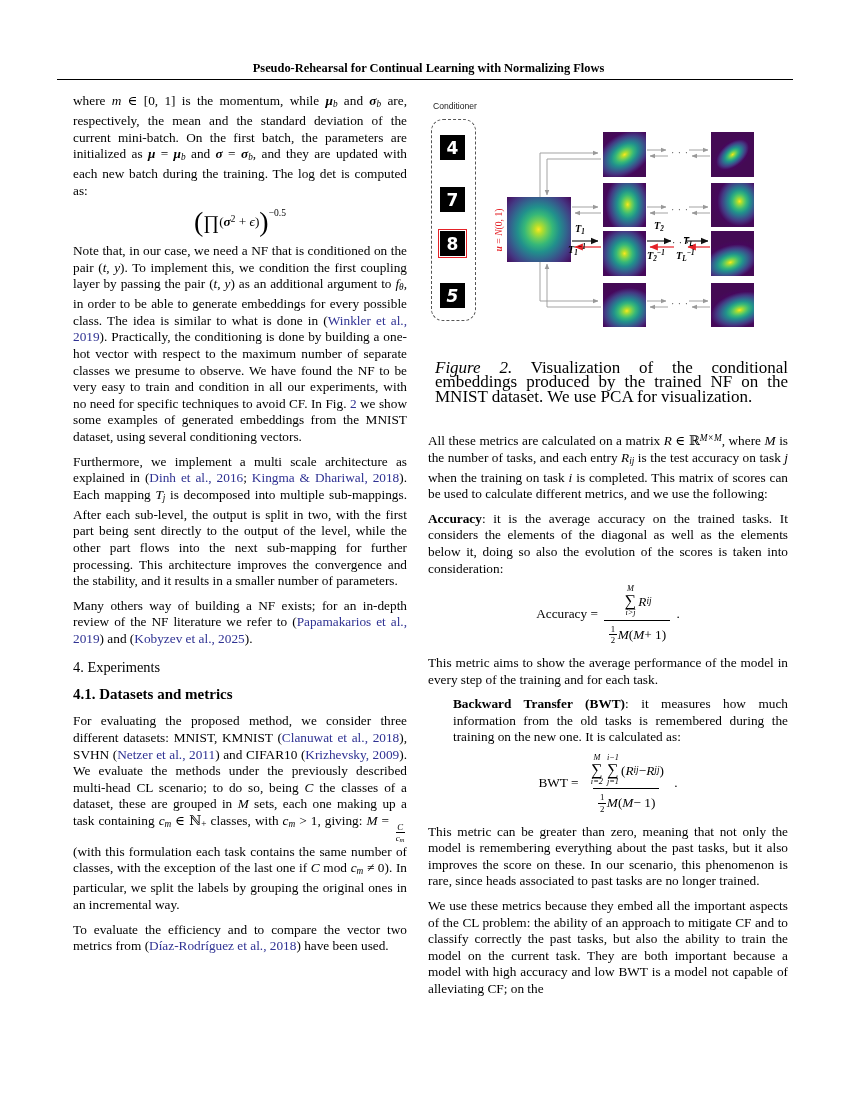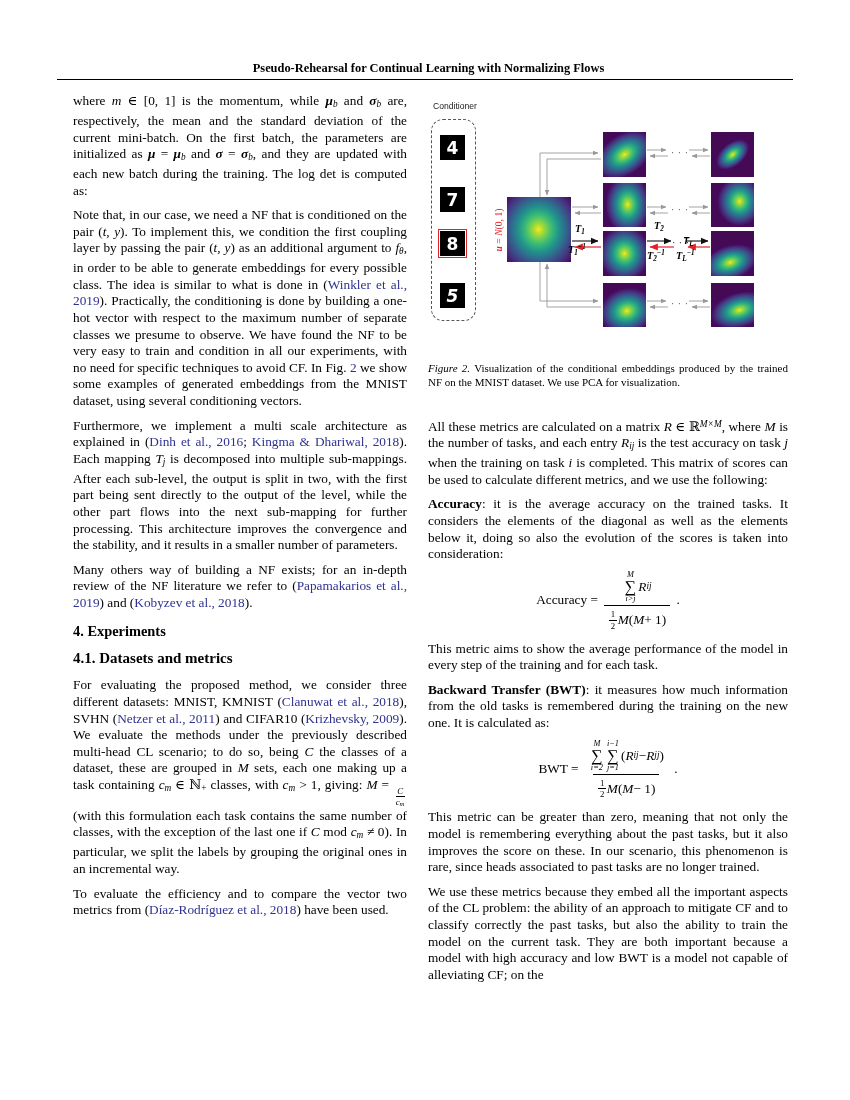--- a/index.html
+++ b/index.html
@@ -9,23 +9,23 @@
 
   .running-head{position:absolute;top:61px;left:57px;right:50px;text-align:center;
                 font-weight:bold;font-size:12.4px;}
   .head-rule{position:absolute;top:79px;left:57px;right:57px;border-top:1.7px solid #000;}
 
   .cols{position:absolute;top:93px;left:73px;display:flex;gap:21px;}
   .col-left{width:334px;}
   .col-right{width:360px;}
 
   .para{font-size:13.3px;line-height:16.6px;text-align:justify;margin:0 0 8px 0;}
-  .sec-h{font-size:14.4px;font-weight:bold;margin:12px 0 10px 0;}
+  .sec-h{font-size:14.4px;font-weight:normal;margin:12px 0 10px 0;}
   .subsec-h{font-size:15px;font-weight:bold;margin:2px 0 10px 0;}
-  .caption{font-size:11px;line-height:14.3px;text-align:justify;margin:6px 0 26px 0;}
+  .caption{font-size:17px;line-height:14.3px;text-align:justify;margin:6px 0 26px 7px;}
 
   .formula{text-align:center;font-size:13.3px;margin:5px 0 10px 0;line-height:1;}
 
   
   .r-t{}
   .r-i{font-style:italic;}
   .r-b{font-weight:bold;}
   .r-bi{font-weight:bold;font-style:italic;}
   .r-cite{color:#2e3192;}
   .r-sub{font-size:0.7em;font-style:italic;vertical-align:-0.25em;}
@@ -99,23 +99,24 @@
 
 <div class="page">
 
   <div class="running-head">Pseudo-Rehearsal for Continual Learning with Normalizing Flows</div>
   <div class="head-rule"></div>
 
   <div class="cols">
 
     <div class="col-left">
       <div class="para"><span class="r-t">where </span><span class="r-i">m</span><span class="r-t"> ∈ [0, 1] is the momentum, while </span><span class="r-bi">μ</span><span class="r-sub">b</span><span class="r-t"> and </span><span class="r-bi">σ</span><span class="r-sub">b</span><span class="r-t"> are, respectively, the mean and the standard deviation of the current mini-batch. On the first batch, the parameters are initialized as </span><span class="r-bi">μ</span><span class="r-t"> = </span><span class="r-bi">μ</span><span class="r-sub">b</span><span class="r-t"> and </span><span class="r-bi">σ</span><span class="r-t"> = </span><span class="r-bi">σ</span><span class="r-sub">b</span><span class="r-t">, and they are updated with each new batch during the training. The log det is computed as:</span></div>
+      <div class="formula" style="margin:9px 0 11px 0;"><span class="r-bigp">(</span><span class="r-prod">∏</span><span class="r-t">(</span><span class="r-bi">σ</span><span class="r-sup">2</span><span class="r-t"> + </span><span class="r-i">ϵ</span><span class="r-t">)</span><span class="r-bigp">)</span><span class="r-supo">−0.5</span></div>
       <div class="para"><span class="r-t">Note that, in our case, we need a NF that is conditioned on the pair (</span><span class="r-i">t</span><span class="r-t">, </span><span class="r-i">y</span><span class="r-t">). To implement this, we condition the first coupling layer by passing the pair (</span><span class="r-i">t</span><span class="r-t">, </span><span class="r-i">y</span><span class="r-t">) as an additional argument to </span><span class="r-i">f</span><span class="r-sub">θ</span><span class="r-t">, in order to be able to generate embeddings for every possible class. The idea is similar to what is done in (</span><span class="r-cite">Winkler et al., 2019</span><span class="r-t">). Practically, the conditioning is done by building a one-hot vector with respect to the maximum number of separate classes we presume to observe. We have found the NF to be very easy to train and condition in all our experiments, with no need for specific techniques to avoid CF. In Fig. </span><span class="r-cite">2</span><span class="r-t"> we show some examples of generated embeddings from the MNIST dataset, using several conditioning vectors.</span></div>
       <div class="para"><span class="r-t">Furthermore, we implement a multi scale architecture as explained in (</span><span class="r-cite">Dinh et al., 2016</span><span class="r-t">; </span><span class="r-cite">Kingma &amp; Dhariwal, 2018</span><span class="r-t">). Each mapping </span><span class="r-i">T</span><span class="r-sub">j</span><span class="r-t"> is decomposed into multiple sub-mappings. After each sub-level, the output is split in two, with the first part being sent directly to the output of the level, while the other part flows into the next sub-mapping for further processing. This architecture improves the convergence and the stability, and it results in a smaller number of parameters.</span></div>
-      <div class="para"><span class="r-t">Many others way of building a NF exists; for an in-depth review of the NF literature we refer to (</span><span class="r-cite">Papamakarios et al., 2019</span><span class="r-t">) and (</span><span class="r-cite">Kobyzev et al., 2018</span><span class="r-t">).</span></div>
+      <div class="para"><span class="r-t">Many others way of building a NF exists; for an in-depth review of the NF literature we refer to (</span><span class="r-cite">Papamakarios et al., 2019</span><span class="r-t">) and (</span><span class="r-cite">Kobyzev et al., 2025</span><span class="r-t">).</span></div>
       <div class="sec-h">4. Experiments</div>
       <div class="subsec-h">4.1. Datasets and metrics</div>
       <div class="para"><span class="r-t">For evaluating the proposed method, we consider three different datasets: MNIST, KMNIST (</span><span class="r-cite">Clanuwat et al., 2018</span><span class="r-t">), SVHN (</span><span class="r-cite">Netzer et al., 2011</span><span class="r-t">) and CIFAR10 (</span><span class="r-cite">Krizhevsky, 2009</span><span class="r-t">). We evaluate the methods under the previously described multi-head CL scenario; to do so, being </span><span class="r-i">C</span><span class="r-t"> the classes of a dataset, these are grouped in </span><span class="r-i">M</span><span class="r-t"> sets, each one making up a task containing </span><span class="r-i">c</span><span class="r-sub">m</span><span class="r-t"> ∈ ℕ</span><span class="r-subp">+</span><span class="r-t"> classes, with </span><span class="r-i">c</span><span class="r-sub">m</span><span class="r-t"> &gt; 1, giving: </span><span class="r-i">M</span><span class="r-t"> = </span><span class="ifrac fit">
             <span class="fn">C</span>
             <span class="fd">c<span class="fds">m</span></span>
           </span><span class="r-t"> (with this formulation each task contains the same number of classes, with the exception of the last one if </span><span class="r-i">C</span><span class="r-t"> mod </span><span class="r-i">c</span><span class="r-sub">m</span><span class="r-t"> ≠ 0). In particular, we split the labels by grouping the original ones in an incremental way.</span></div>
       <div class="para"><span class="r-t">To evaluate the efficiency and to compare the vector two metrics from (</span><span class="r-cite">Díaz-Rodríguez et al., 2018</span><span class="r-t">) have been used.</span></div>
     </div>
 
     <div class="col-right">
@@ -238,21 +239,21 @@
                 <span class="fd">2</span>
               </span>
               <span class="r-t"> </span>
               <span class="r-i">M</span>
               <span class="r-t">(</span>
               <span class="r-i">M</span>
               <span class="r-t"> + 1)</span>
             </span>
           </span><span class="r-t"> .</span></div>
       <div class="para"><span class="r-t">This metric aims to show the average performance of the model in every step of the training and for each task.</span></div>
-      <div class="para" style="margin-bottom:4px;"><span class="r-b">Backward Transfer (BWT)</span><span class="r-t">: it measures how much information from the old tasks is remembered during the training on the new one. It is calculated as:</span></div>
+      <div class="para" style="margin-bottom:4px;margin-left:25px;"><span class="r-b">Backward Transfer (BWT)</span><span class="r-t">: it measures how much information from the old tasks is remembered during the training on the new one. It is calculated as:</span></div>
       <div class="formula" style="margin:8px 0 10px 0;"><span class="r-t">BWT = </span><span class="dfrac">
             <span class="num">
               <span class="sum">
                 <span class="lim">M</span>
                 <span class="sg">∑</span>
                 <span class="lim">i=2</span>
               </span>
               <span class="sum">
                 <span class="lim">i−1</span>
                 <span class="sg">∑</span>

